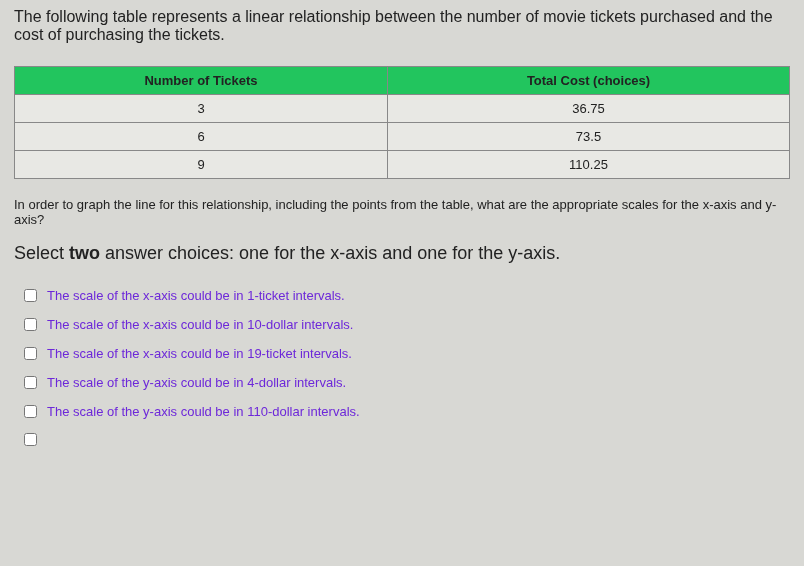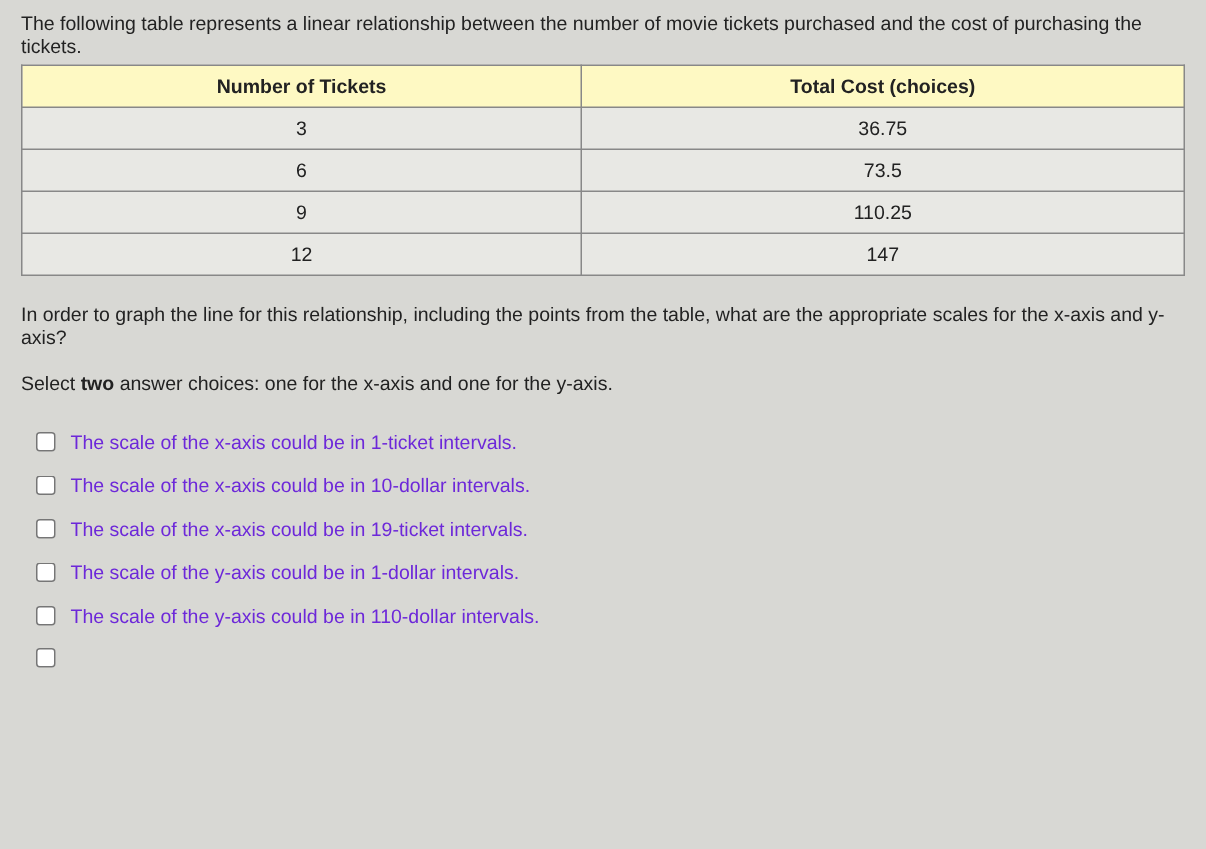--- a/index.html
+++ b/index.html
@@ -6,40 +6,40 @@
   body {
     width: 804px;
     height: 566px;
     background: #d8d8d4;
     font-family: Arial, sans-serif;
     font-size: 13px;
     color: #222;
     padding: 8px 14px;
     overflow: hidden;
   }
-  .intro { margin-bottom: 5px; font-size: 13px; }
+  .intro { margin-bottom: 22px; font-size: 16px; }
   table {
     width: 100%;
     border-collapse: collapse;
     margin-bottom: 18px;
     background: #e4e4e0;
   }
   th, td {
     border: 1px solid #888;
     padding: 6px 8px;
     text-align: center;
     font-size: 13px;
   }
   th {
-    background: #fef9c3;
+    background: #22c55e;
     font-weight: bold;
   }
   td { background: #e8e8e4; }
   .question { margin-bottom: 16px; font-size: 13px; }
-  .instruction { margin-bottom: 24px; font-size: 13px; }
+  .instruction { margin-bottom: 24px; font-size: 18px; }
   .bold { font-weight: bold; }
   .choices { padding-left: 10px; }
   .choice {
     display: flex;
     align-items: center;
     margin-bottom: 14px;
     font-size: 13px;
   }
   .choice input[type="checkbox"] {
     width: 13px;
@@ -67,24 +67,20 @@
       <td>36.75</td>
     </tr>
     <tr>
       <td>6</td>
       <td>73.5</td>
     </tr>
     <tr>
       <td>9</td>
       <td>110.25</td>
     </tr>
-    <tr>
-      <td>12</td>
-      <td>147</td>
-    </tr>
   </tbody>
 </table>
 
 <p class="question">In order to graph the line for this relationship, including the points from the table, what are the appropriate scales for the x-axis and y-axis?</p>
 
 <p class="instruction">
   <span>Select </span><span class="bold">two</span><span> answer choices: one for the x-axis and one for the y-axis.</span>
 </p>
 
 <div class="choices">
@@ -95,21 +91,21 @@
   <div class="choice">
     <input type="checkbox" style="">
     <label>The scale of the x-axis could be in 10-dollar intervals.</label>
   </div>
   <div class="choice">
     <input type="checkbox" style="">
     <label>The scale of the x-axis could be in 19-ticket intervals.</label>
   </div>
   <div class="choice">
     <input type="checkbox" style="">
-    <label>The scale of the y-axis could be in 1-dollar intervals.</label>
+    <label>The scale of the y-axis could be in 4-dollar intervals.</label>
   </div>
   <div class="choice">
     <input type="checkbox" style="">
     <label>The scale of the y-axis could be in 110-dollar intervals.</label>
   </div>
   <div class="choice">
     <input type="checkbox" style="">
   </div>
 </div>
 

